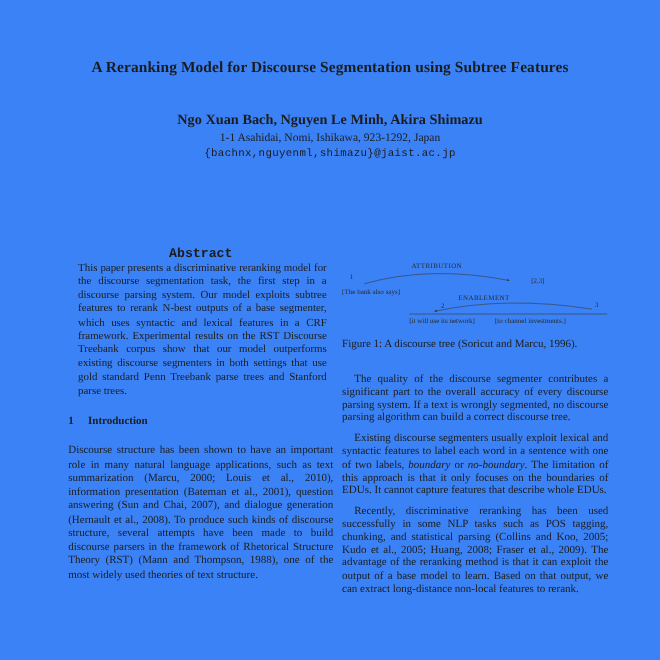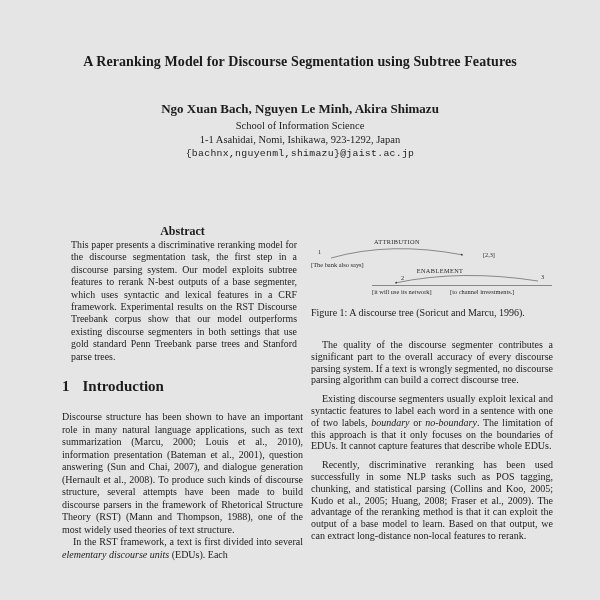--- a/index.html
+++ b/index.html
@@ -2,39 +2,39 @@
 <html><head>
 <meta charset="utf-8">
 <style>
   html, body { margin: 0; padding: 0; }
   body {
     width: 600px; height: 600px; overflow: hidden;
     background: #ffffff;
     font-family: "Liberation Serif", "DejaVu Serif", serif;
     color: #1c1c1c;
   }
-  .page { position: relative; width: 600px; height: 600px; background: #e5e5e5; }
+  .page { position: relative; width: 600px; height: 600px; background: #3b82f6; }
 
   
   .header { position: absolute; top: 54px; left: 0; width: 600px; text-align: center; }
   .paper-title { font-size: 14px; font-weight: bold; letter-spacing: 0.1px; }
   .authors { margin-top: 31px; font-size: 13px; font-weight: bold; }
   .affil { font-size: 10.5px; line-height: 13.8px; }
   .affil-block { margin-top: 2px; }
   .email { font-family: "Liberation Mono", "DejaVu Sans Mono", monospace; font-size: 9.8px; letter-spacing: 0.3px; }
 
   
   .col { position: absolute; top: 0; }
   .col-left  { left: 62px;  width: 241px; top: 224px; }
   .col-right { left: 311px; width: 242px; top: 236px; }
 
-  .abstract-heading { text-align: center; font-size: 12px; font-weight: bold; margin: 0; }
+  .abstract-heading { text-align: center; font-size: 12px; font-weight: bold; margin: 0; font-family: Liberation Mono, monospace; }
   .abstract-body { padding: 0 6px 0 9px; }
   .abstract-body .par { font-size: 9.9px; line-height: 12.4px; }
-  .section-heading { font-size: 15px; font-weight: bold; margin: 15px 0 16px 0; }
+  .section-heading { font-size: 10px; font-weight: bold; margin: 15px 0 16px 0; }
   .section-heading .sec-num { margin-right: 13px; }
 
   .par {
     margin: 0; text-align: justify;
     font-size: 10px; line-height: 12.4px;
     text-justify: inter-word;
   }
   .col-right .par { line-height: 11.8px; }
   .par.indent { text-indent: 11px; }
   .par .italic { font-style: italic; }
@@ -55,36 +55,34 @@
 </style>
 </head>
 <body>
 
 <div class="page">
 
   <div class="header">
     <div class="paper-title">A Reranking Model for Discourse Segmentation using Subtree Features</div>
     <div class="authors">Ngo Xuan Bach, Nguyen Le Minh, Akira Shimazu</div>
     <div class="affil-block">
-      <div class="affil">School of Information Science</div>
       <div class="affil">1-1 Asahidai, Nomi, Ishikawa, 923-1292, Japan</div>
       <div class="affil email">{bachnx,nguyenml,shimazu}@jaist.ac.jp</div>
     </div>
   </div>
 
   <div class="col col-left">
     <h2 class="abstract-heading">Abstract</h2>
     <div class="abstract-body">
         <p class="par"><span>This paper presents a discriminative reranking model for the discourse segmentation task, the first step in a discourse parsing system. Our model exploits subtree features to rerank N-best outputs of a base segmenter, which uses syntactic and lexical features in a CRF framework. Experimental results on the RST Discourse Treebank corpus show that our model outperforms existing discourse segmenters in both settings that use gold standard Penn Treebank parse trees and Stanford parse trees.</span></p>
       </div>
 
     <h2 class="section-heading"><span class="sec-num">1</span><span>Introduction</span></h2>
     <div class="intro-body">
         <p class="par"><span>Discourse structure has been shown to have an important role in many natural language applications, such as text summarization (Marcu, 2000; Louis et al., 2010), information presentation (Bateman et al., 2001), question answering (Sun and Chai, 2007), and dialogue generation (Hernault et al., 2008). To produce such kinds of discourse structure, several attempts have been made to build discourse parsers in the framework of Rhetorical Structure Theory (RST) (Mann and Thompson, 1988), one of the most widely used theories of text structure.</span></p>
-        <p class="par indent"><span>In the RST framework, a text is first divided into several </span><span class="italic">elementary discourse units</span><span> (EDUs). Each</span></p>
       </div>
   </div>
 
   <div class="col col-right">
 
     <svg class="figure-svg" viewBox="0 0 242 62" xmlns="http://www.w3.org/2000/svg">
       <defs>
         <marker id="arr" viewBox="0 0 6 6" refX="5" refY="3" markerWidth="5" markerHeight="5" orient="auto">
           <path d="M0,0.6 L5.6,3 L0,5.4 z" fill="#3a3a3a"></path>
         </marker>

